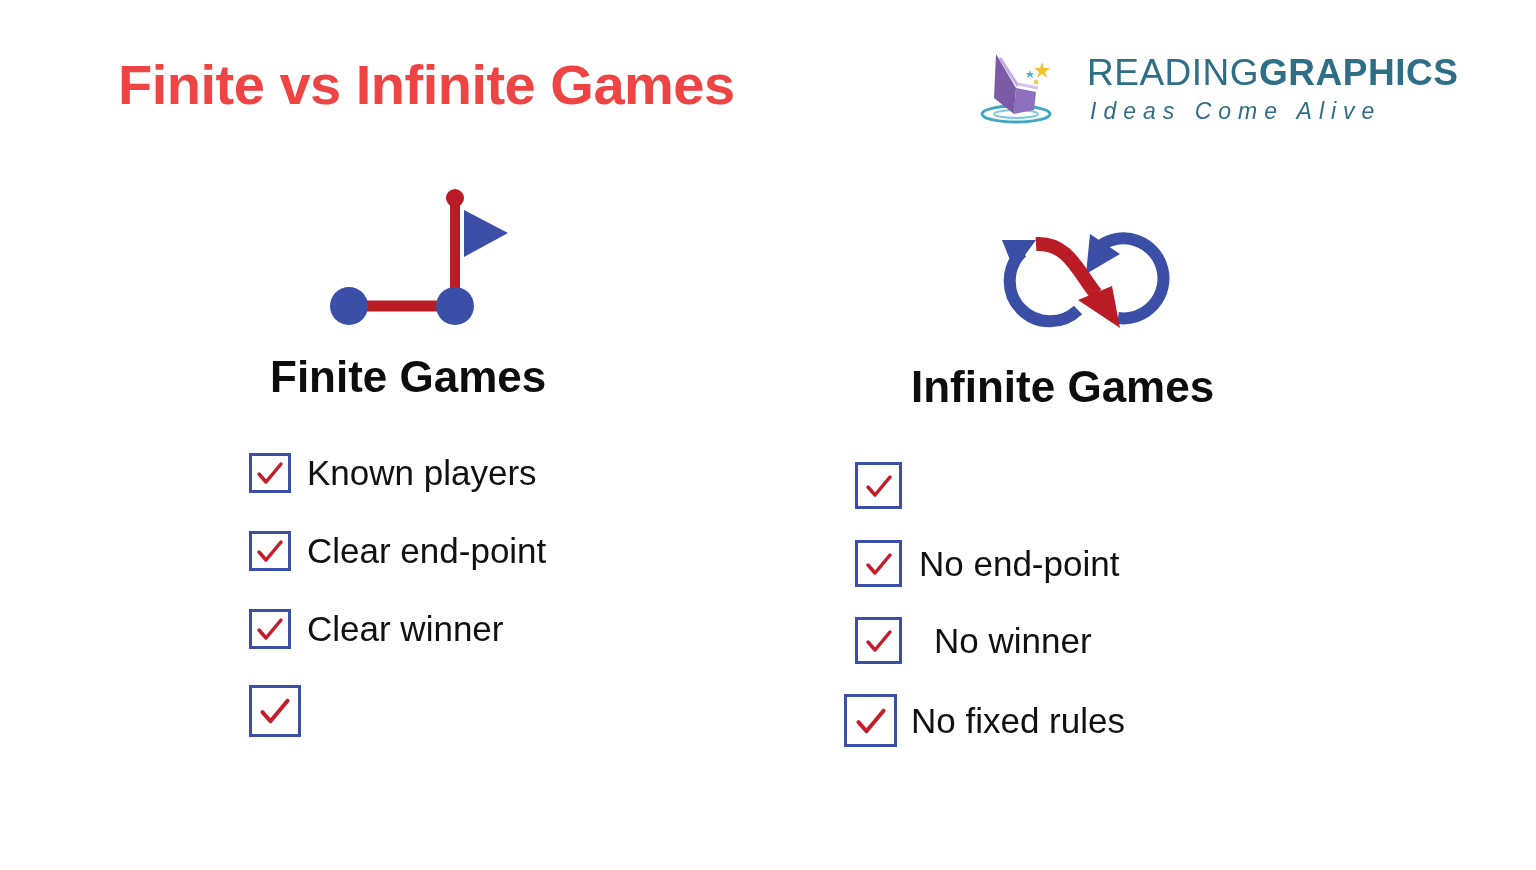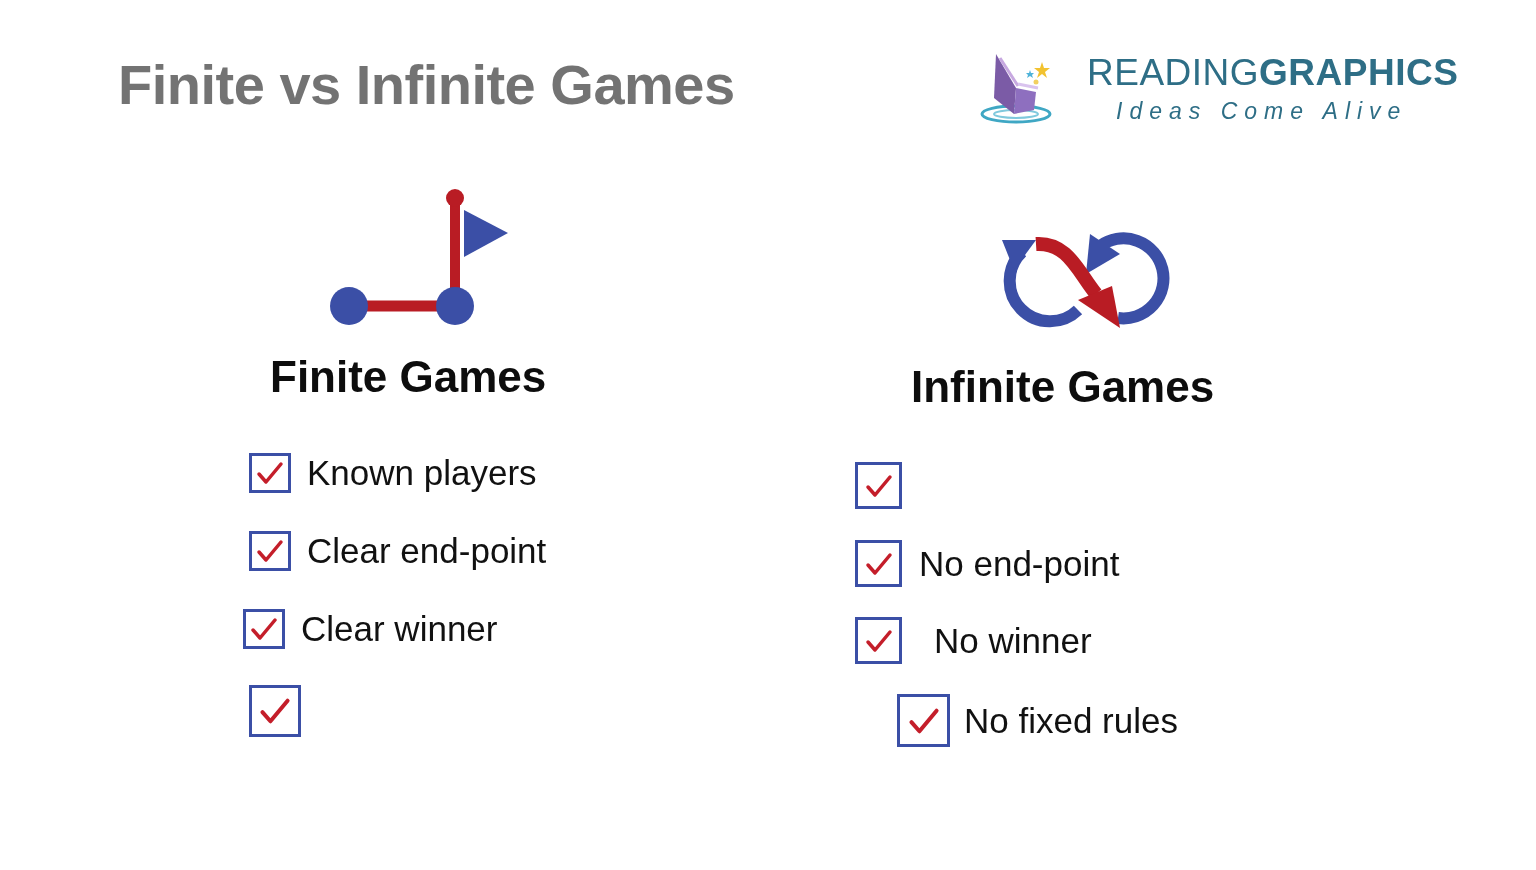--- a/index.html
+++ b/index.html
@@ -1,21 +1,21 @@
 <!DOCTYPE html>
 <html><head>
 <meta charset="utf-8">
 <style>
   html, body { margin:0; padding:0; background:#ffffff; }
   body { width:1536px; height:870px; position:relative; overflow:hidden; font-family:"Liberation Sans", sans-serif; color:#111; }
-  .title { position:absolute; left:118px; top:52px; font-size:56px; font-weight:bold; letter-spacing:-0.5px; color:#737373; }
+  .title { position:absolute; left:118px; top:52px; font-size:56px; font-weight:bold; letter-spacing:-0.5px; color:#ef4444; }
   .logo { position:absolute; left:980px; top:48px; width:440px; height:80px; }
   .logo-text-main { position:absolute; left:92px; top:4px; font-size:37px; color:#2e6e86; letter-spacing:0.5px; white-space:nowrap;margin-left:15px; }
   .logo-text-main b { font-weight:bold; }
-  .logo-tag { position:absolute; left:110px; top:50px; font-size:23px; font-style:italic; color:#2e6e86; letter-spacing:7px; white-space:nowrap;margin-left:26px; }
+  .logo-tag { position:absolute; left:110px; top:50px; font-size:23px; font-style:italic; color:#2e6e86; letter-spacing:7px; white-space:nowrap; }
   .logo-icon { position:absolute; left:0; top:0; }
   .col { position:absolute; }
   .col-heading { position:absolute; font-size:44px; font-weight:bold; color:#0d0d0d; white-space:nowrap; }
   .item { position:absolute; display:flex; align-items:center;padding-left:16px; }
   .cbox { width:42px; height:40px; border:3px solid #3b4fa6; box-sizing:border-box; display:flex; align-items:center; justify-content:center; background:#fff; }
   .item-label { font-size:35px; color:#111; margin-left:16px; white-space:nowrap; }
 </style>
 </head>
 <body>
 
@@ -57,21 +57,21 @@
     <span class="item-label">Known players</span>
   </div>
   <div class="item" style="left:233px;top:531px">
     <div class="cbox">
         <svg width="28" height="24" viewBox="0 0 28 24">
           <path d="M3 13 L10 21 L25 3" stroke="#c41e2a" stroke-width="3.5" fill="none" stroke-linecap="round" stroke-linejoin="round"></path>
         </svg>
       </div>
     <span class="item-label">Clear end-point</span>
   </div>
-  <div class="item" style="left:227px;top:609px">
+  <div class="item" style="left:233px;top:609px">
     <div class="cbox">
         <svg width="28" height="24" viewBox="0 0 28 24">
           <path d="M3 13 L10 21 L25 3" stroke="#c41e2a" stroke-width="3.5" fill="none" stroke-linecap="round" stroke-linejoin="round"></path>
         </svg>
       </div>
     <span class="item-label">Clear winner</span>
   </div>
   <div class="item" style="left:233px;top:685px">
     <div class="cbox" style="width:52px;height:52px">
         <svg width="32" height="28" viewBox="0 0 28 24">
@@ -111,21 +111,21 @@
     <span class="item-label" style="margin-left:17px">No end-point</span>
   </div>
   <div class="item" style="left:839px;top:617px">
     <div class="cbox" style="width:47px;height:47px">
         <svg width="28" height="24" viewBox="0 0 28 24">
           <path d="M3 13 L10 21 L25 3" stroke="#c41e2a" stroke-width="3.5" fill="none" stroke-linecap="round" stroke-linejoin="round"></path>
         </svg>
       </div>
     <span class="item-label" style="margin-left:32px">No winner</span>
   </div>
-  <div class="item" style="left:881px;top:694px">
+  <div class="item" style="left:828px;top:694px">
     <div class="cbox" style="width:53px;height:53px">
         <svg width="32" height="28" viewBox="0 0 28 24">
           <path d="M3 13 L10 21 L25 3" stroke="#c41e2a" stroke-width="3.5" fill="none" stroke-linecap="round" stroke-linejoin="round"></path>
         </svg>
       </div>
     <span class="item-label" style="margin-left:14px">No fixed rules</span>
   </div>
 </div>
 
 </body></html>

